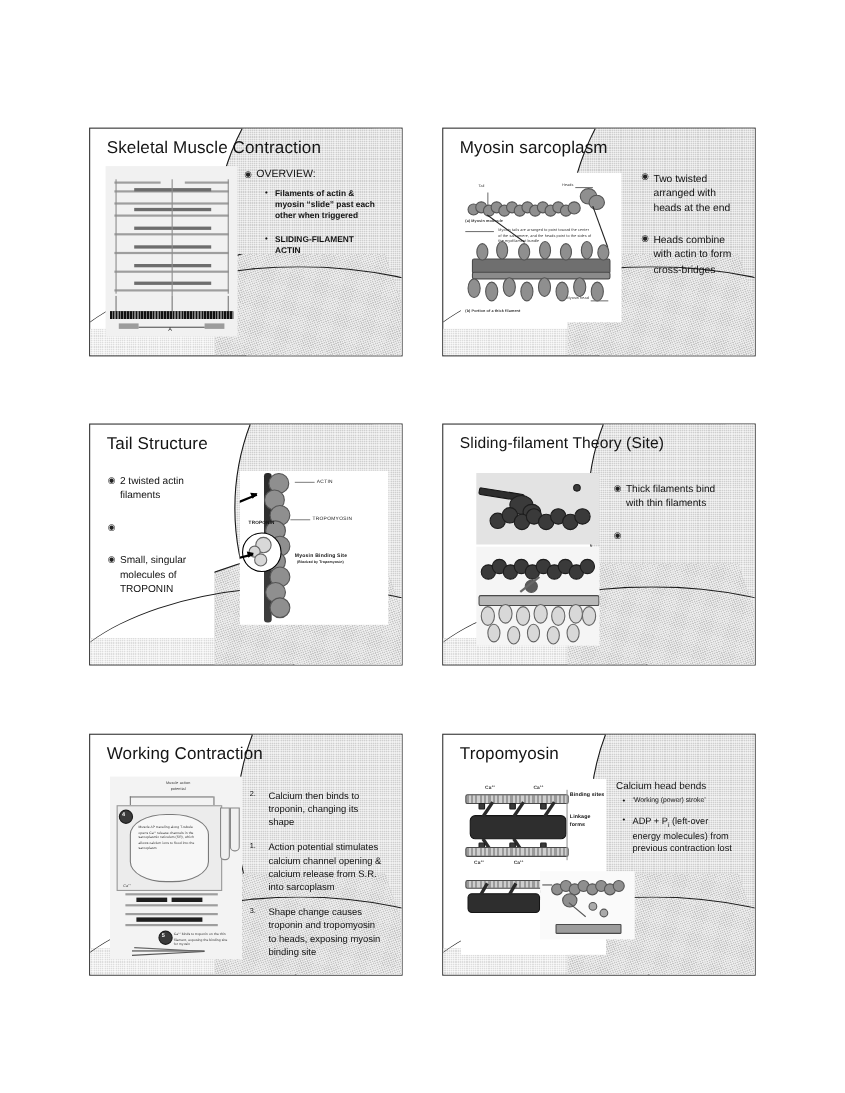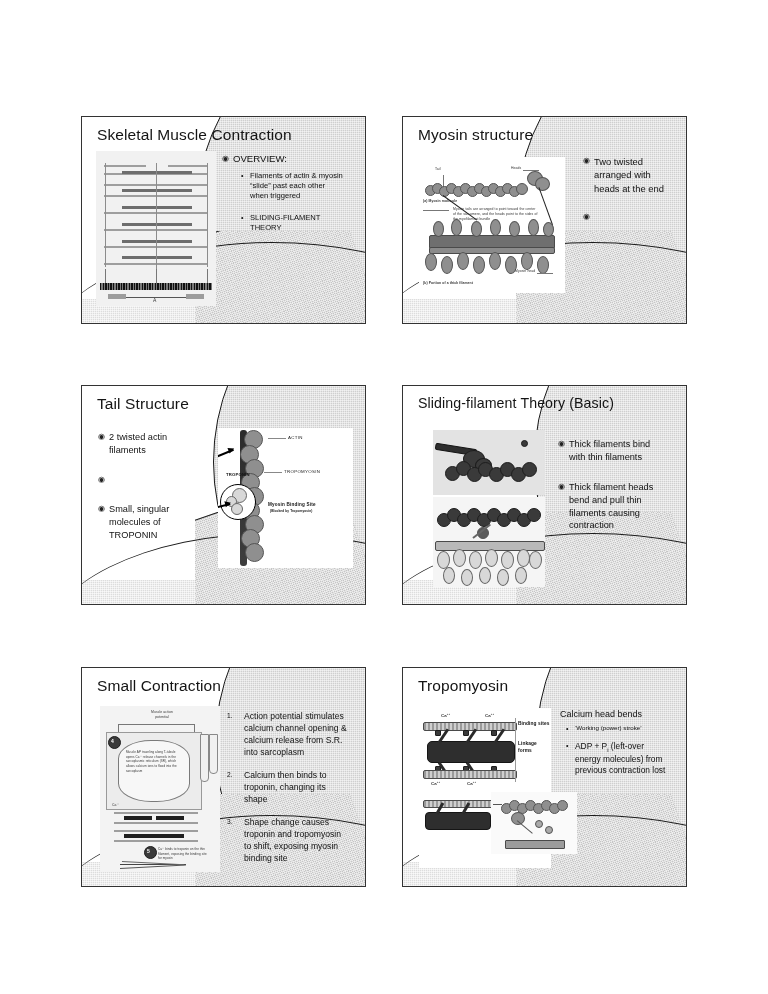--- a/index.html
+++ b/index.html
@@ -141,46 +141,46 @@
         <div class="abar" style="left:90px;top:143px;width:18px;"></div>
         <div class="arrow-h" style="left:30px;top:145.5px;width:60px;"></div>
         <div class="cap" style="left:57px;top:146px;font-size:5px;">A</div>
       </div>
 
       <div class="bullets" style="left:140px;top:36px;width:122px;">
         <div class="b1">
           <span class="gl">◉</span>
           <span class="tx">
             <span style="font-size:9.6px;">OVERVIEW:</span>
-            <span class="subs" style="display:block;margin-left:8px;">
+            <span class="subs" style="display:block;margin-left:8px;font-weight:bold;">
               <span class="b2">
                 <span class="gl">•</span>
                 <span>Filaments of actin &amp; myosin “slide” past each other when triggered</span>
               </span>
               <span class="b2" style="margin-top:11px;">
                 <span class="gl">•</span>
-                <span>SLIDING-FILAMENT THEORY</span>
+                <span>SLIDING-FILAMENT ACTIN</span>
               </span>
             </span>
           </span>
         </div>
       </div>
     </div>
   </div>
 
   <div class="slide col-r row-1">
     <div class="bg">
       <div class="tex-right"></div>
       <div class="tex-bottom"></div>
       <div class="bigcirc"></div>
       <div class="wedge"></div>
       <div class="swoosh"></div>
     </div>
     <div class="body-wrap">
-      <div class="title">Myosin structure</div>
+      <div class="title">Myosin sarcoplasm</div>
 
       <div class="fig white" style="left:16px;top:40px;width:146px;height:136px;">
         <div class="lnw" style="left:24px;top:18px;width:1px;height:16px;background:#777;"></div>
         <div class="cap" style="left:16px;top:10px;">Tail</div>
         <div class="cap" style="left:92px;top:9px;">Heads</div>
         <div class="lnw" style="left:104px;top:13px;width:16px;"></div>
 
         <div style="position:absolute;left:6px;top:26px;width:108px;height:12px;">
           <div class="blob" style="left:0;top:2px;width:9px;height:9px;"></div>
           <div class="blob" style="left:7px;top:0px;width:9px;height:9px;"></div>
@@ -231,20 +231,21 @@
         <div class="cap" style="left:4px;top:124px;font-weight:bold;">(b) Portion of a thick filament</div>
       </div>
 
       <div class="bullets" style="left:180px;top:38px;width:95px;font-size:9.4px;line-height:1.42;">
         <div class="b1" style="margin-bottom:16px;">
           <span class="gl">◉</span>
           <span class="tx">Two twisted arranged with heads at the end</span>
         </div>
         <div class="b1">
           <span class="gl">◉</span>
+          <span class="tx">Heads combine with actin to form cross-bridges</span>
         </div>
       </div>
     </div>
   </div>
 
   <div class="slide col-l row-2">
     <div class="bg">
       <div class="tex-right"></div>
       <div class="tex-bottom"></div>
       <div class="bigcirc" style="top:-140px;right:-280px;"></div>
@@ -299,21 +300,21 @@
 
   <div class="slide col-r row-2">
     <div class="bg">
       <div class="tex-right"></div>
       <div class="tex-bottom"></div>
       <div class="bigcirc" style="top:-140px;right:-280px;"></div>
       <div class="wedge"></div>
       <div class="swoosh" style="bottom:-160px;"></div>
     </div>
     <div class="body-wrap">
-      <div class="title sm">Sliding-filament Theory (Basic)</div>
+      <div class="title sm">Sliding-filament Theory (Site)</div>
 
       <div class="fig" style="left:30px;top:44px;width:112px;height:65px;background:#e3e3e3;">
         <div class="rod d" style="left:2px;top:16px;width:40px;height:5px;transform:rotate(9deg);"></div>
         <div class="blob d" style="left:30px;top:20px;width:20px;height:16px;"></div>
         <div class="blob d" style="left:42px;top:28px;width:15px;height:13px;"></div>
         <div style="position:absolute;left:12px;top:30px;width:100px;height:22px;">
           <div class="blob d" style="left:0;top:6px;width:13px;height:13px;"></div>
           <div class="blob d" style="left:11px;top:1px;width:13px;height:13px;"></div>
           <div class="blob d" style="left:22px;top:7px;width:13px;height:13px;"></div>
           <div class="blob d" style="left:33px;top:2px;width:13px;height:13px;"></div>
@@ -359,36 +360,35 @@
         </div>
       </div>
 
       <div class="bullets" style="left:155px;top:52px;width:110px;font-size:9.2px;line-height:1.4;">
         <div class="b1" style="margin-bottom:17px;">
           <span class="gl">◉</span>
           <span class="tx">Thick filaments bind with thin filaments</span>
         </div>
         <div class="b1">
           <span class="gl">◉</span>
-          <span class="tx">Thick filament heads bend and pull thin filaments causing contraction</span>
         </div>
       </div>
     </div>
   </div>
 
   <div class="slide col-l row-3">
     <div class="bg">
       <div class="tex-right"></div>
       <div class="tex-bottom"></div>
       <div class="bigcirc" style="top:-140px;right:-282px;"></div>
       <div class="wedge"></div>
       <div class="swoosh" style="bottom:-160px;"></div>
     </div>
     <div class="body-wrap">
-      <div class="title">Small Contraction</div>
+      <div class="title">Working Contraction</div>
 
       <div class="fig" style="left:18px;top:38px;width:120px;height:166px;background:#f3f3f3;">
         <div class="cap" style="left:44px;top:4px;text-align:center;width:36px;line-height:1.4;">Muscle action potential</div>
         <div class="lnw" style="left:18px;top:18px;width:76px;background:#777;"></div>
         <div class="vline" style="left:18px;top:18px;height:8px;"></div>
         <div class="vline" style="left:94px;top:18px;height:8px;"></div>
         <div class="rod" style="left:6px;top:26px;width:94px;height:76px;background:#ececec;border:.8px solid #999;border-radius:0;"></div>
         <div style="position:absolute;left:18px;top:34px;width:70px;height:60px;
              background:#f7f7f7;border:.9px solid #7a7a7a;
              border-radius:46% 46% 46% 46% / 30% 30% 30% 30%;"></div>
@@ -409,31 +409,31 @@
         <div class="cap" style="left:47px;top:141.5px;color:#fff;font-size:5px;font-weight:bold;">5</div>
         <div class="cap" style="left:58px;top:141px;width:52px;line-height:1.5;font-size:3px;">Ca⁺⁺ binds to troponin on the thin filament, exposing the binding site for myosin</div>
         <div style="position:absolute;left:20px;top:154px;width:66px;height:10px;">
           <div class="ln" style="left:0;top:4px;width:66px;background:#444;height:1.4px;"></div>
           <div class="ln" style="left:0;top:8px;width:66px;background:#555;height:1.2px;transform:rotate(-3deg);"></div>
           <div class="ln" style="left:2px;top:1px;width:62px;background:#666;height:1.2px;transform:rotate(3deg);"></div>
         </div>
       </div>
 
       <div class="bullets" style="left:145px;top:42px;width:122px;font-size:8.6px;line-height:1.4;">
+        <div class="num" style="margin-top:7px;">
+          <span class="gl">2.</span>
+          <span class="tx">Calcium then binds to troponin, changing its shape</span>
+        </div>
         <div class="num">
           <span class="gl">1.</span>
           <span class="tx">Action potential stimulates calcium channel opening &amp; calcium release from S.R. into sarcoplasm</span>
         </div>
         <div class="num" style="margin-top:7px;">
-          <span class="gl">2.</span>
-          <span class="tx">Calcium then binds to troponin, changing its shape</span>
-        </div>
-        <div class="num" style="margin-top:7px;">
           <span class="gl">3.</span>
-          <span class="tx">Shape change causes troponin and tropomyosin to shift, exposing myosin binding site</span>
+          <span class="tx">Shape change causes troponin and tropomyosin to heads, exposing myosin binding site</span>
         </div>
       </div>
     </div>
   </div>
 
   <div class="slide col-r row-3">
     <div class="bg">
       <div class="tex-right"></div>
       <div class="tex-bottom"></div>
       <div class="bigcirc" style="top:-140px;right:-282px;"></div>

